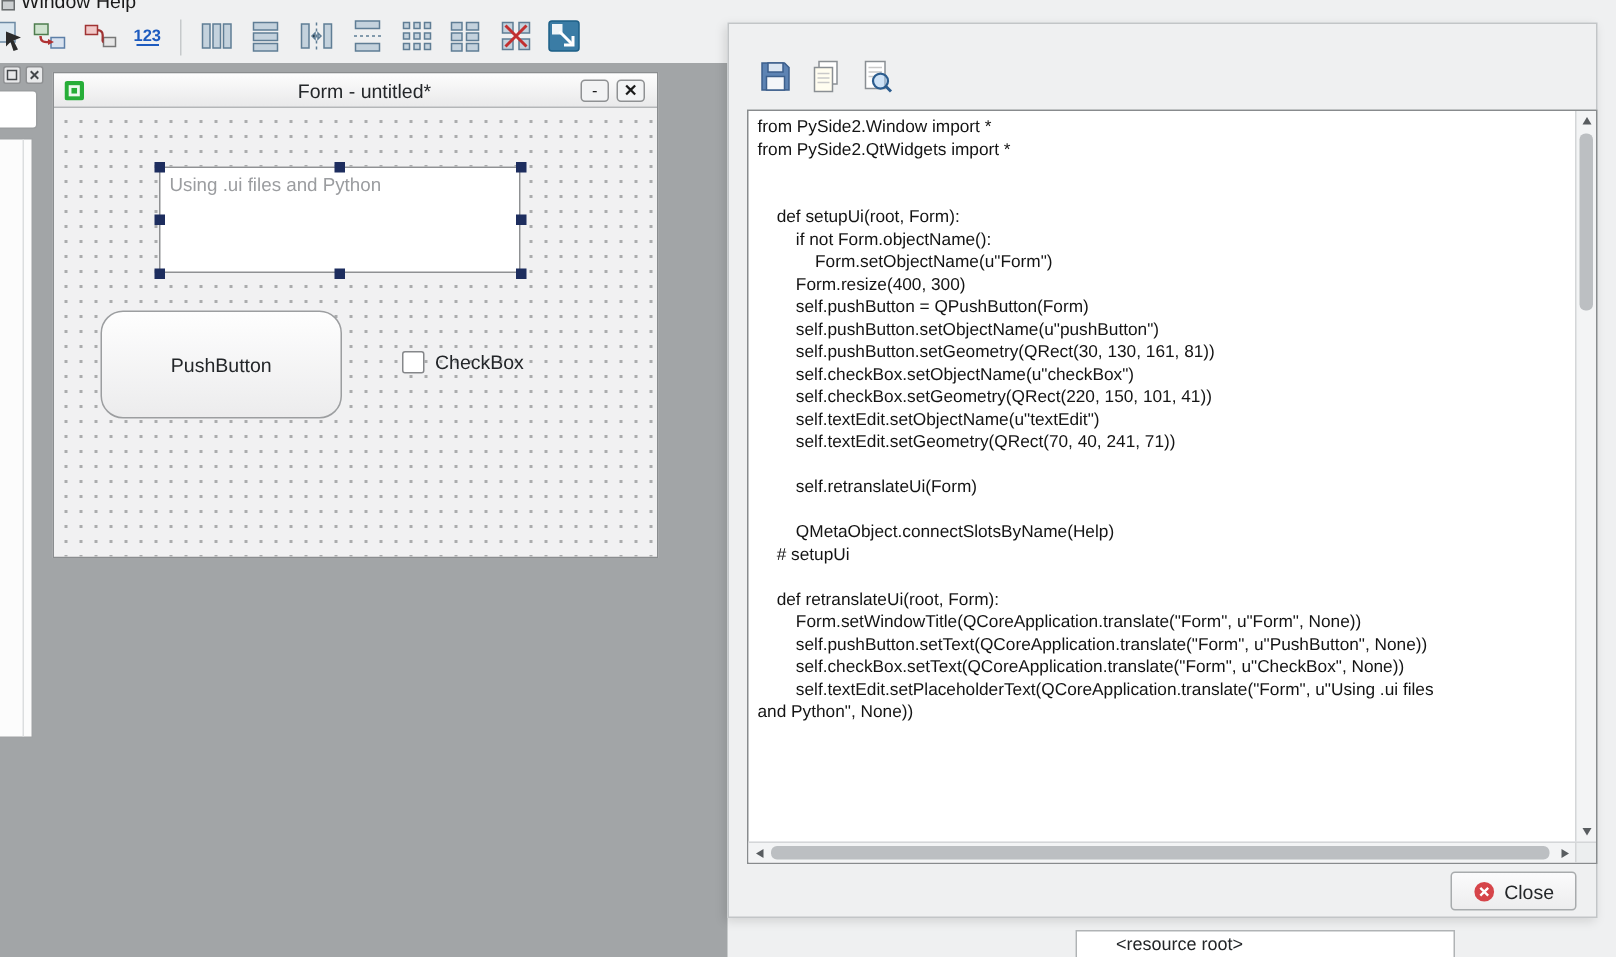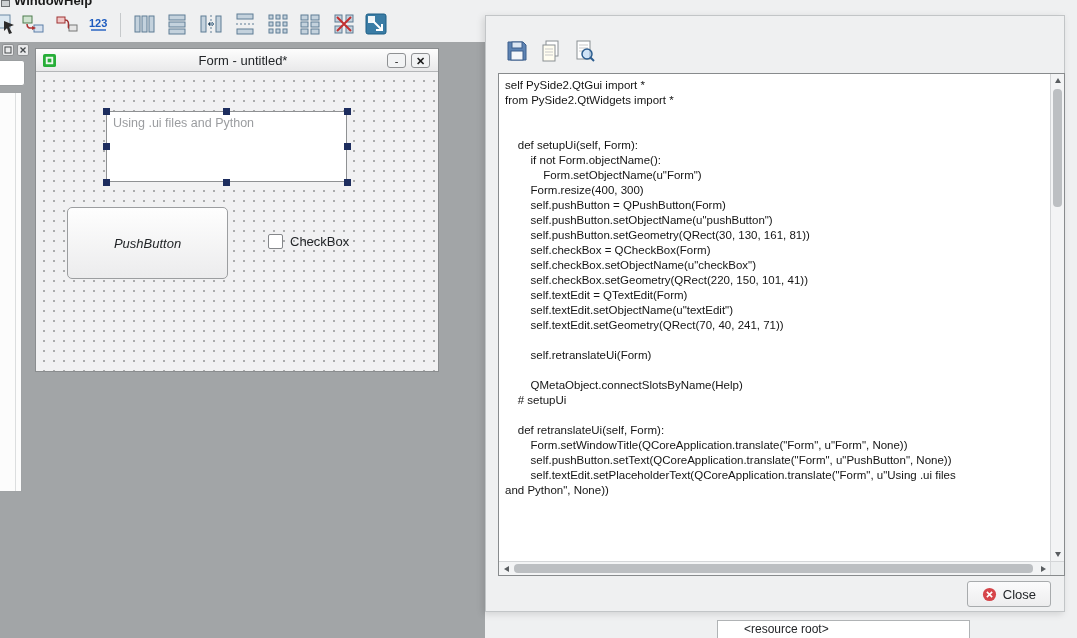--- a/index.html
+++ b/index.html
@@ -1,21 +1,21 @@
 <!DOCTYPE html>
 <html><head>
 <meta charset="utf-8">
 <style>
   * { box-sizing: border-box; margin: 0; padding: 0; }
   html,body { width:1077px; height:638px; }
   body { font-family:"Liberation Sans", sans-serif; background:#eff0f1; overflow:hidden; }
   .screen { position:relative; width:1077px; height:638px; background:#eff0f1; overflow:hidden; }
 
   
-  .menubar { position:absolute; left:0; top:0; width:100%; height:8px; overflow:hidden;font-weight:bold; }
+  .menubar { position:absolute; left:0; top:0; width:100%; height:8px; overflow:hidden; }
   .menu-item { position:absolute; top:-7px; font-size:13px; color:#1a1a1a; cursor:default; }
   .menu-window { left:14px; } .menu-help { left:64px; }
   .menu-frag-icon { position:absolute; left:1px; top:0; width:9px; height:7px; border:1px solid #6b6e70; background:#cdd0d2; }
 
   
   .toolbar { position:absolute; left:0; top:8px; width:100%; height:34px; background:#eff0f1; }
   .tb-icon { position:absolute; top:3px; width:26px; height:26px; border:none; background:transparent; padding:1px; }
   .tb-icon svg, .dlg-icon svg { display:block; width:24px; height:24px; }
   .tb-sep { position:absolute; left:120px; top:5px; width:1px; height:24px; background:#c6c9cb; }
 
@@ -39,21 +39,21 @@
   .win-btn { position:absolute; top:4px; width:19px; height:15px; background:#f2f3f4; border:1px solid #8f9193; border-radius:3px; font-size:11px; line-height:12px; text-align:center; color:#1a1a1a; padding:0; font-family:inherit; }
   .btn-min { right:32px; } .btn-close { right:8px; font-weight:bold; }
   .form-body { position:absolute; left:0; top:24px; right:0; bottom:0; background-color:#f1f1f2;
     background-image:radial-gradient(#abacad 1px, transparent 1.3px); background-size:10px 10px; background-position:3px 3px; }
 
   .w-textedit { position:absolute; left:70px; top:38px; width:241px; height:71px; background:#fff; border:1px solid #8f9193; font-size:12.5px; color:#9b9da0; padding:4px 6px; overflow:hidden; }
   .handle { position:absolute; width:7px; height:7px; background:#1d2d5e; z-index:3; }
   .h1{left:67px;top:35px;} .h2{left:187px;top:35px;} .h3{left:308px;top:35px;}
   .h4{left:67px;top:70px;} .h5{left:308px;top:70px;}
   .h6{left:67px;top:106px;} .h7{left:187px;top:106px;} .h8{left:308px;top:106px;}
-  .w-pushbutton { position:absolute; left:31px; top:134px; width:161px; height:72px; background:linear-gradient(#fefefe,#ececed); border:1px solid #9c9ea0; border-radius:5px; font-size:13px; color:#232629; display:flex; align-items:center; justify-content:center; font-family:inherit;font-style:italic; }
+  .w-pushbutton { position:absolute; left:31px; top:134px; width:161px; height:72px; background:linear-gradient(#fefefe,#ececed); border:1px solid #9c9ea0; border-radius:15px; font-size:13px; color:#232629; display:flex; align-items:center; justify-content:center; font-family:inherit; }
   .w-checkbox { position:absolute; left:220px; top:160px; height:16px; display:flex; align-items:center; gap:7px; cursor:default;margin-left:12px; }
   .cb-ind { width:15px; height:15px; background:#fff; border:1px solid #85878a; border-radius:2px; }
   .cb-label { font-size:13px; color:#232629; }
 
   
   .dialog { position:absolute; left:485px; top:15px; width:580px; height:597px; background:#eff0f1; border:1px solid #c2c5c7; box-shadow:-2px 2px 7px rgba(0,0,0,0.13); }
   .dlg-icon { position:absolute; top:22px; width:26px; height:26px; border:none; background:transparent; padding:1px; }
   .dlg-save { left:18px; } .dlg-copy { left:52px; } .dlg-find { left:86px; }
 
   .code-wrap { position:absolute; left:12px; top:57px; width:567px; height:503px; background:#fff; border:1px solid #888b8d; }
@@ -266,46 +266,45 @@
       <svg viewBox="0 0 24 24">
           <rect x="4" y="2" width="13" height="18" fill="#fff" stroke="#8a8f94"></rect>
           <path d="M6 6h9M6 9h9M6 12h5" stroke="#c9c9c9"></path>
           <circle cx="14" cy="15" r="5" fill="rgba(160,200,240,0.5)" stroke="#2c5d8f" stroke-width="1.5"></circle>
           <path d="M17.5 18.5 L21 22" stroke="#2c5d8f" stroke-width="2"></path>
         </svg>
     </button>
 
     <div class="code-wrap">
       <div class="code-text">
-          <div class="code-line">self PySide2.QtGui import *</div>
+          <div class="code-line">from PySide2.Window import *</div>
           <div class="code-line">from PySide2.QtWidgets import *</div>
           <div class="code-line"></div>
           <div class="code-line"></div>
-          <div class="code-line">    def setupUi(self, Form):</div>
+          <div class="code-line">    def setupUi(root, Form):</div>
           <div class="code-line">        if not Form.objectName():</div>
           <div class="code-line">            Form.setObjectName(u"Form")</div>
           <div class="code-line">        Form.resize(400, 300)</div>
           <div class="code-line">        self.pushButton = QPushButton(Form)</div>
           <div class="code-line">        self.pushButton.setObjectName(u"pushButton")</div>
           <div class="code-line">        self.pushButton.setGeometry(QRect(30, 130, 161, 81))</div>
-          <div class="code-line">        self.checkBox = QCheckBox(Form)</div>
           <div class="code-line">        self.checkBox.setObjectName(u"checkBox")</div>
           <div class="code-line">        self.checkBox.setGeometry(QRect(220, 150, 101, 41))</div>
-          <div class="code-line">        self.textEdit = QTextEdit(Form)</div>
           <div class="code-line">        self.textEdit.setObjectName(u"textEdit")</div>
           <div class="code-line">        self.textEdit.setGeometry(QRect(70, 40, 241, 71))</div>
           <div class="code-line"></div>
           <div class="code-line">        self.retranslateUi(Form)</div>
           <div class="code-line"></div>
           <div class="code-line">        QMetaObject.connectSlotsByName(Help)</div>
           <div class="code-line">    # setupUi</div>
           <div class="code-line"></div>
-          <div class="code-line">    def retranslateUi(self, Form):</div>
+          <div class="code-line">    def retranslateUi(root, Form):</div>
           <div class="code-line">        Form.setWindowTitle(QCoreApplication.translate("Form", u"Form", None))</div>
           <div class="code-line">        self.pushButton.setText(QCoreApplication.translate("Form", u"PushButton", None))</div>
+          <div class="code-line">        self.checkBox.setText(QCoreApplication.translate("Form", u"CheckBox", None))</div>
           <div class="code-line">        self.textEdit.setPlaceholderText(QCoreApplication.translate("Form", u"Using .ui files</div>
           <div class="code-line">and Python", None))</div>
         </div>
       <div class="vscroll">
         <button class="sb-btn sbv-up">
             <span class="tri-up"></span>
           </button>
         <div class="vthumb"></div>
         <button class="sb-btn sbv-down">
             <span class="tri-down"></span>

